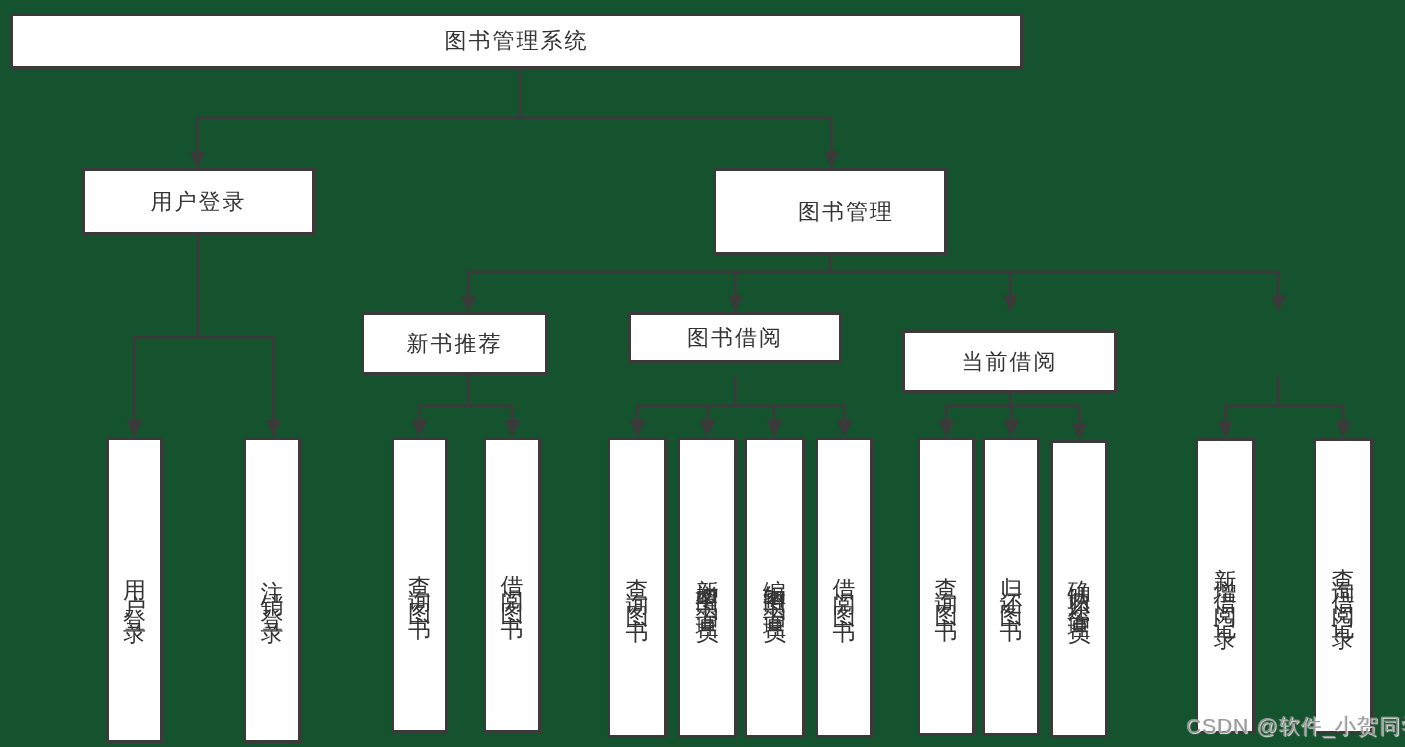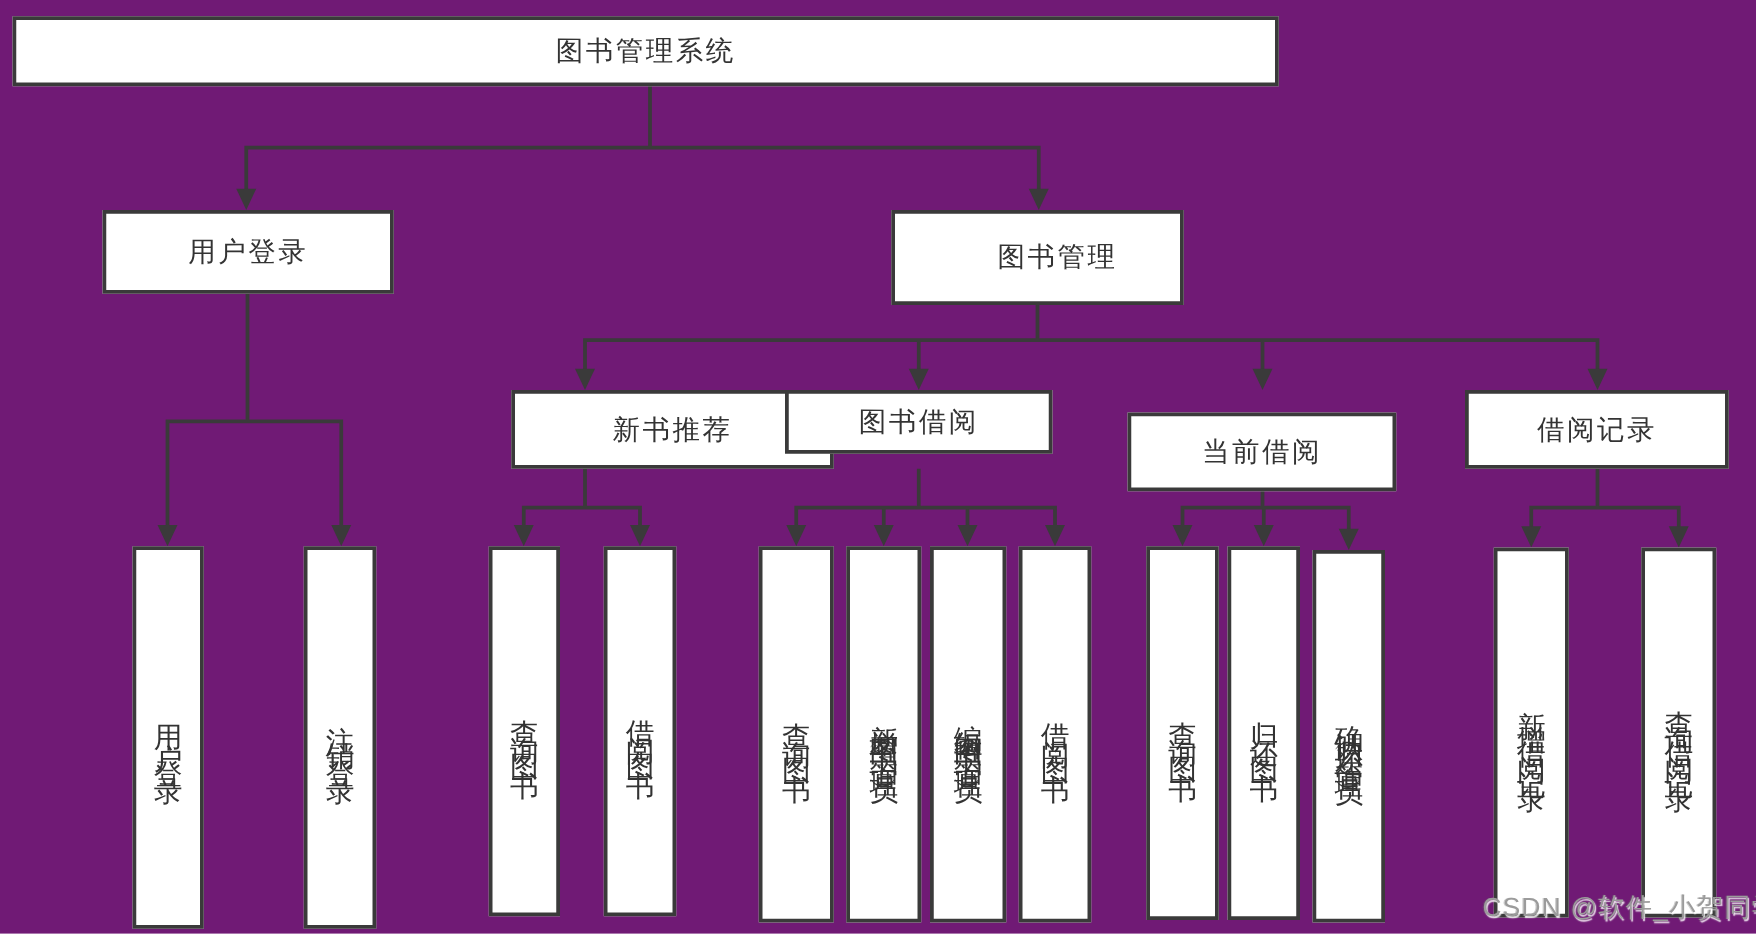--- a/index.html
+++ b/index.html
@@ -1,20 +1,20 @@
 <!DOCTYPE html>
 <html><head>
 <meta charset="utf-8">
 <style>
   html, body { margin: 0; padding: 0; background: #ffffff; }
   #diagram {
     position: relative;
     width: 1405px;
     height: 747px;
-    background: #701a75;
+    background: #14532d;
     font-family: "Liberation Sans", sans-serif;
     color: #333333;
     overflow: hidden;
   }
   #connectors {
     position: absolute;
     left: 0; top: 0;
     width: 1405px; height: 747px;
   }
   .node {
@@ -100,42 +100,39 @@
     </g>
   </svg>
 
   <div class="node h" style="left:10px; top:13px; width:1013px; height:56px;">
     <span>图书管理系统</span>
   </div>
 
   <div class="node h" style="left:82px; top:168px; width:233px; height:67px;">
     <span>用户登录</span>
   </div>
-  <div class="node h" style="left:713px; top:168px; width:234px; height:76px;padding-left:32px;">
+  <div class="node h" style="left:713px; top:168px; width:234px; height:87px;padding-left:32px;">
     <span>图书管理</span>
   </div>
 
   <div class="node v vt4" style="left:106px; top:437px; width:57px; height:306px;">
     <span>用户登录</span>
   </div>
   <div class="node v vt4" style="left:243px; top:437px; width:58px; height:306px;">
     <span>注销登录</span>
   </div>
 
-  <div class="node h" style="left:361px; top:312px; width:258px; height:63px;margin-left:48px;">
+  <div class="node h" style="left:361px; top:312px; width:187px; height:63px;">
     <span>新书推荐</span>
   </div>
   <div class="node h" style="left:628px; top:312px; width:214px; height:51px;">
     <span>图书借阅</span>
   </div>
   <div class="node h" style="left:902px; top:330px; width:215px; height:63px;">
     <span>当前借阅</span>
-  </div>
-  <div class="node h" style="left:1172px; top:312px; width:211px; height:63px;">
-    <span>借阅记录</span>
   </div>
 
   <div class="node v vt4" style="left:391px; top:437px; width:57px; height:296px;">
     <span>查询图书</span>
   </div>
   <div class="node v vt4" style="left:483px; top:437px; width:58px; height:296px;">
     <span>借阅图书</span>
   </div>
 
   <div class="node v vt4" style="left:607px; top:437px; width:60px; height:301px;">

